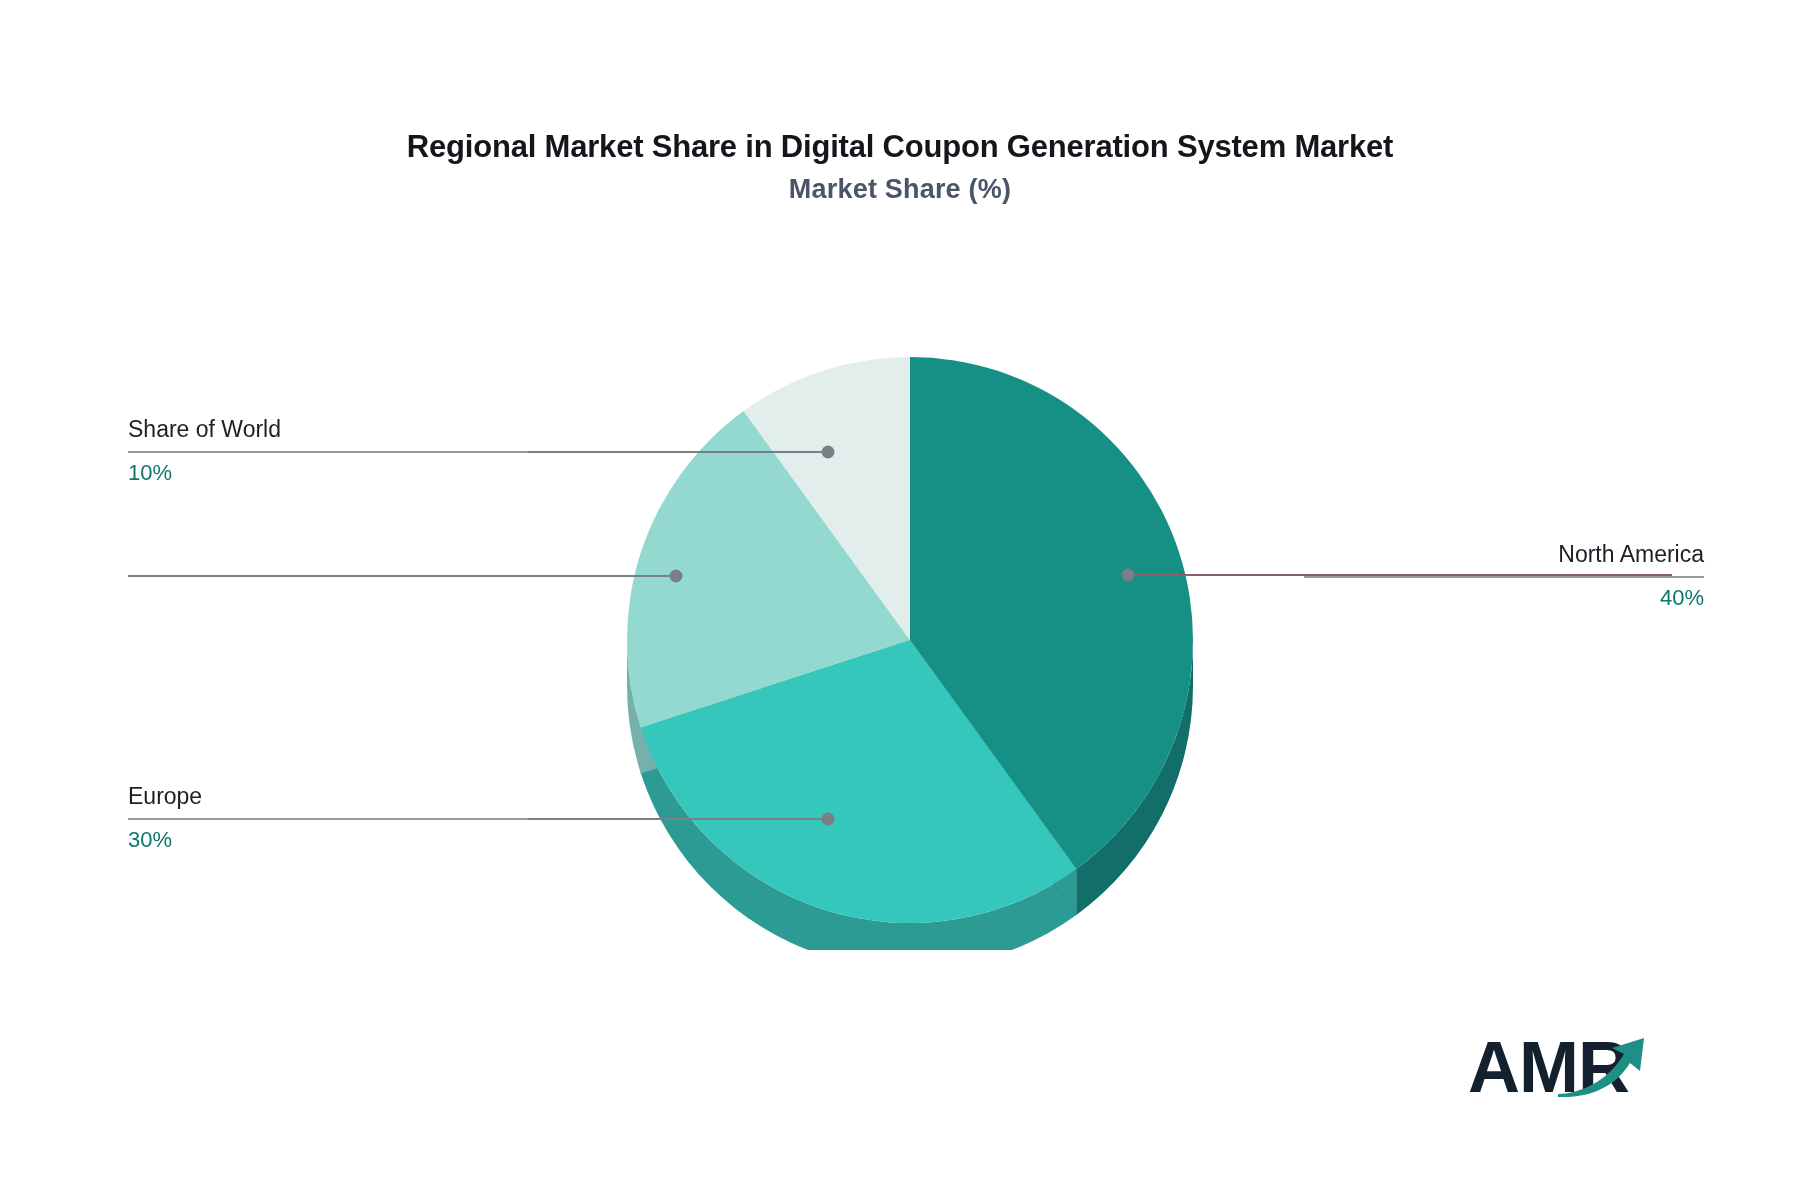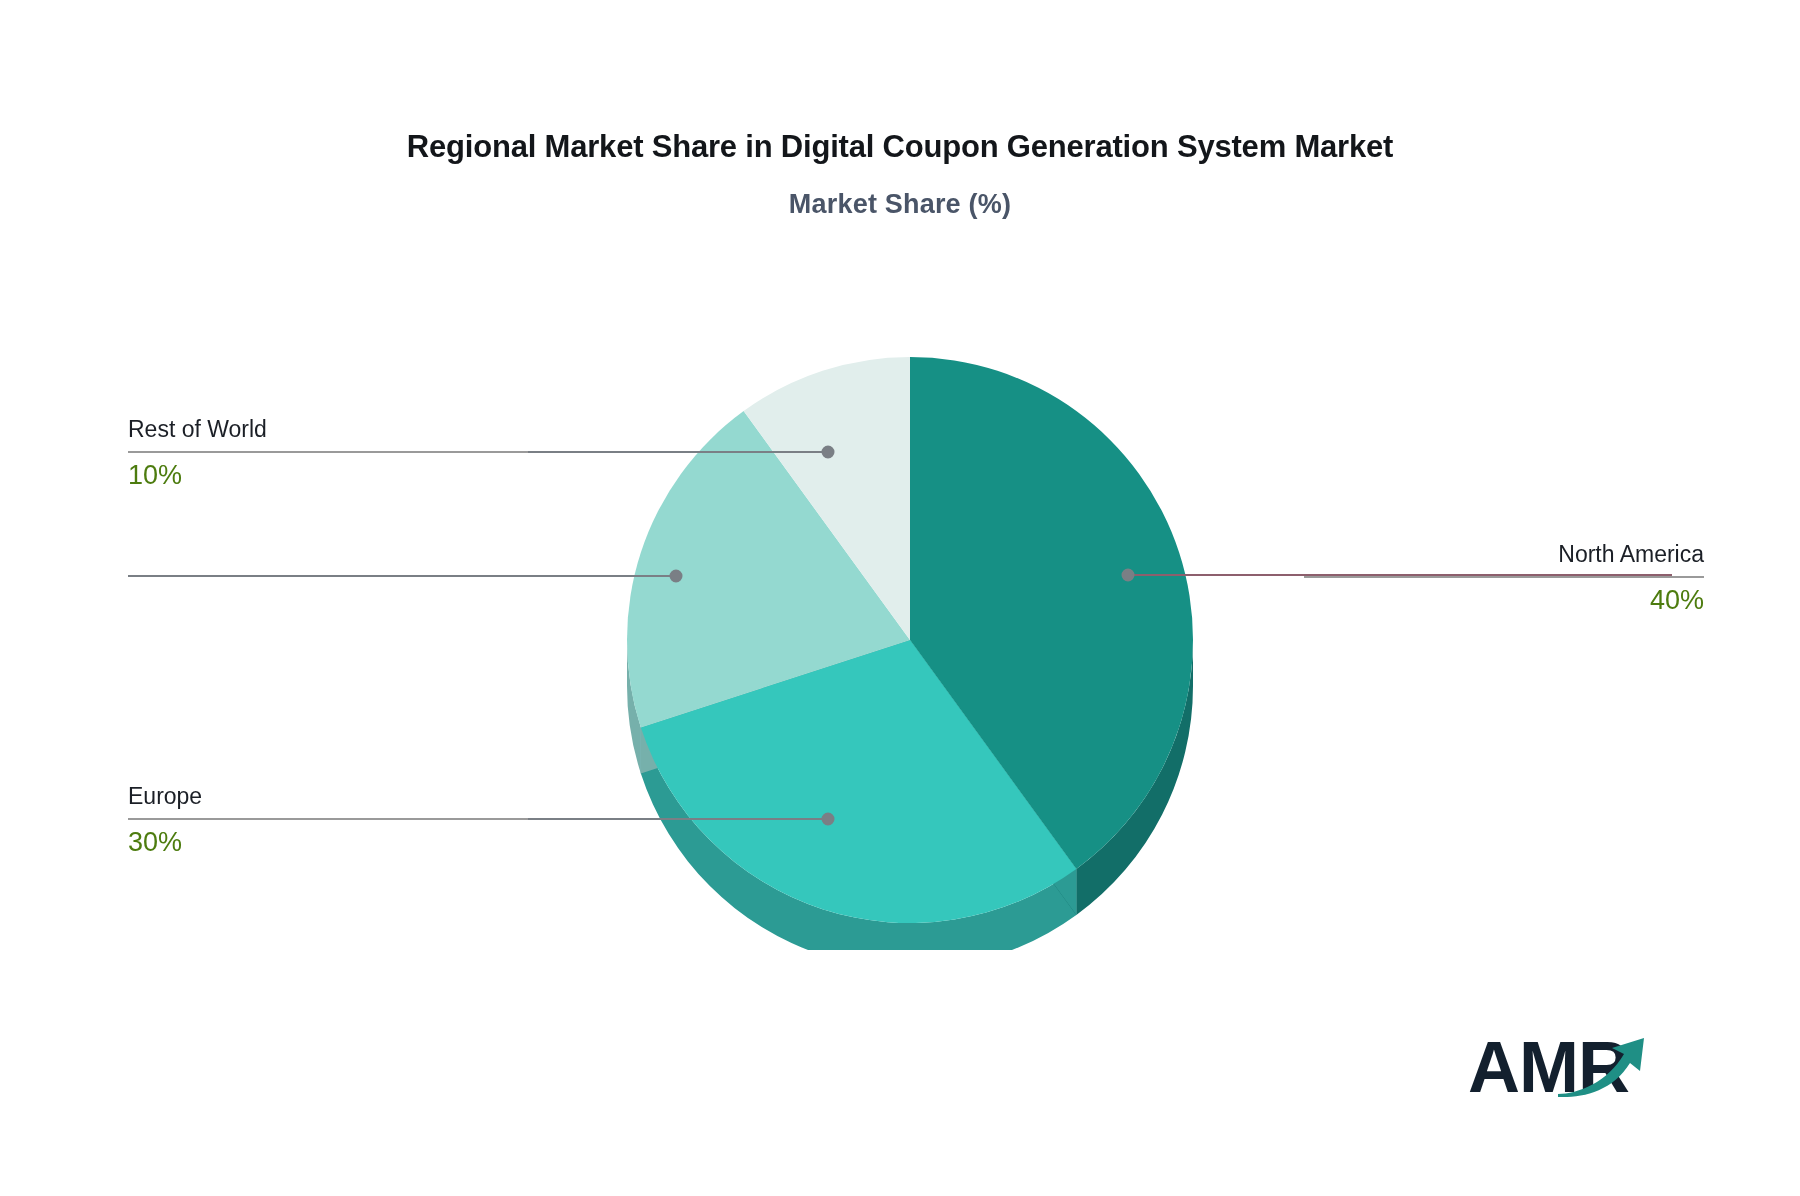--- a/index.html
+++ b/index.html
@@ -26,21 +26,21 @@
     text-align: center;
   }
   #chart-title {
     font-size: 31px;
     font-weight: bold;
     color: #13161a;
     letter-spacing: -0.2px;
     line-height: 1.2;
   }
   #chart-subtitle {
-    margin-top: 24px;
+    margin-top: 9px;
     font-size: 27px;
     font-weight: bold;
     color: #4a5568;
     letter-spacing: 0.2px;
   }
 
   
   #pie-wrap {
     position: absolute;
     left: 560px;
@@ -60,22 +60,22 @@
     color: #1b1f26;
     line-height: 1.25;
     white-space: nowrap;
   }
   .callout .cl-rule {
     height: 2px;
     background: #9a9a9a;
     margin: 7px 0 6px 0;
   }
   .callout .cl-value {
-    font-size: 27px;
-    color: #4d7c0f;
+    font-size: 22px;
+    color: #0f766e;
     line-height: 1.25;
   }
   .callout.left { text-align: left; }
   .callout.right { text-align: right; }
 
   #callout-row  { left: 128px;  top: 415px; }
   #callout-apac { left: 128px;  top: 538px; }
   #callout-eu   { left: 128px;  top: 782px; }
   #callout-na   { left: 1304px; top: 540px; }
 
@@ -156,21 +156,21 @@
 
       <line x1="128" y1="819" x2="828" y2="819"></line>
       <circle cx="828" cy="819" r="5.5"></circle>
 
       <line x1="1128" y1="575" x2="1672" y2="575" stroke="#8d5f6d"></line>
       <circle cx="1128" cy="575" r="5.5"></circle>
     </g>
   </svg>
 
   <div class="callout left" id="callout-row">
-    <div class="cl-name">Rest of World</div>
+    <div class="cl-name">Share of World</div>
     <div class="cl-rule"></div>
     <div class="cl-value">10%</div>
   </div>
 
 
   <div class="callout left" id="callout-eu">
     <div class="cl-name">Europe</div>
     <div class="cl-rule"></div>
     <div class="cl-value">30%</div>
   </div>

